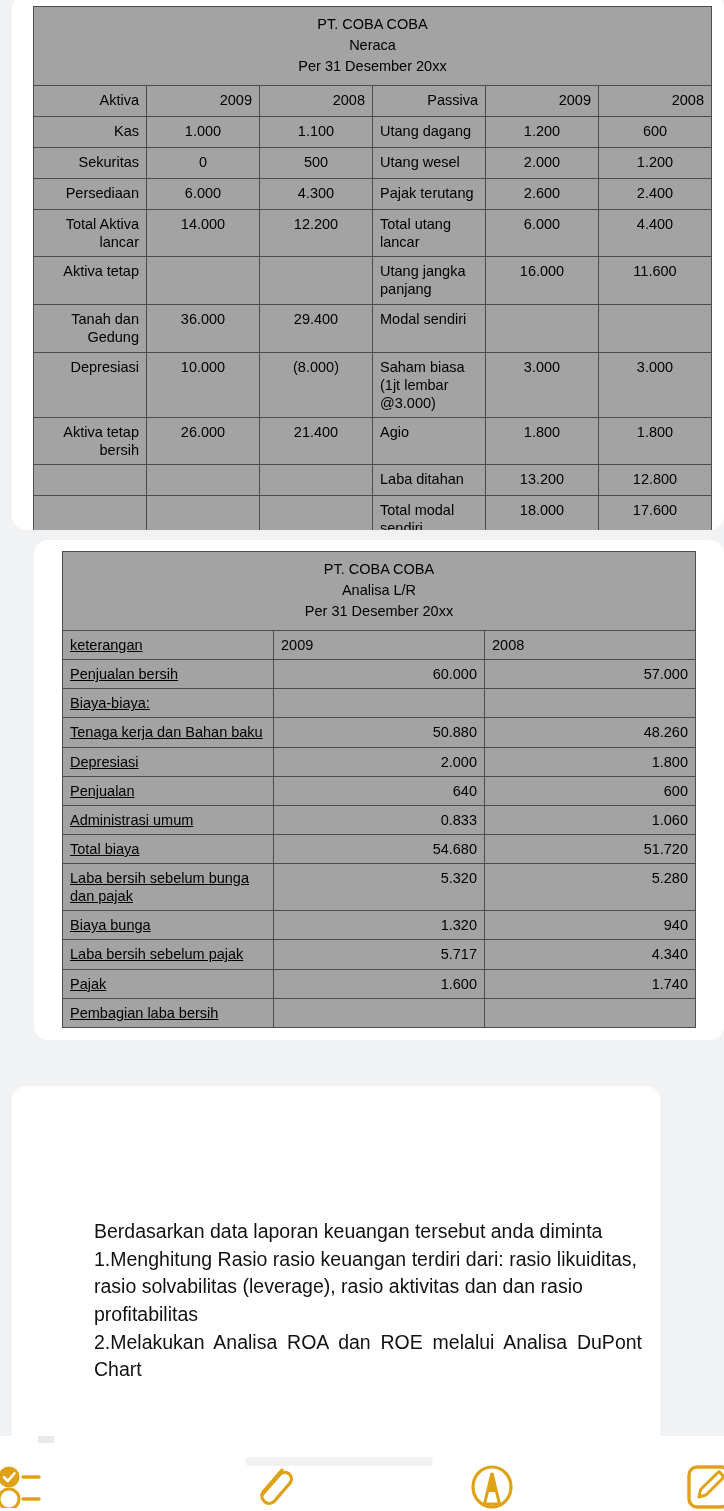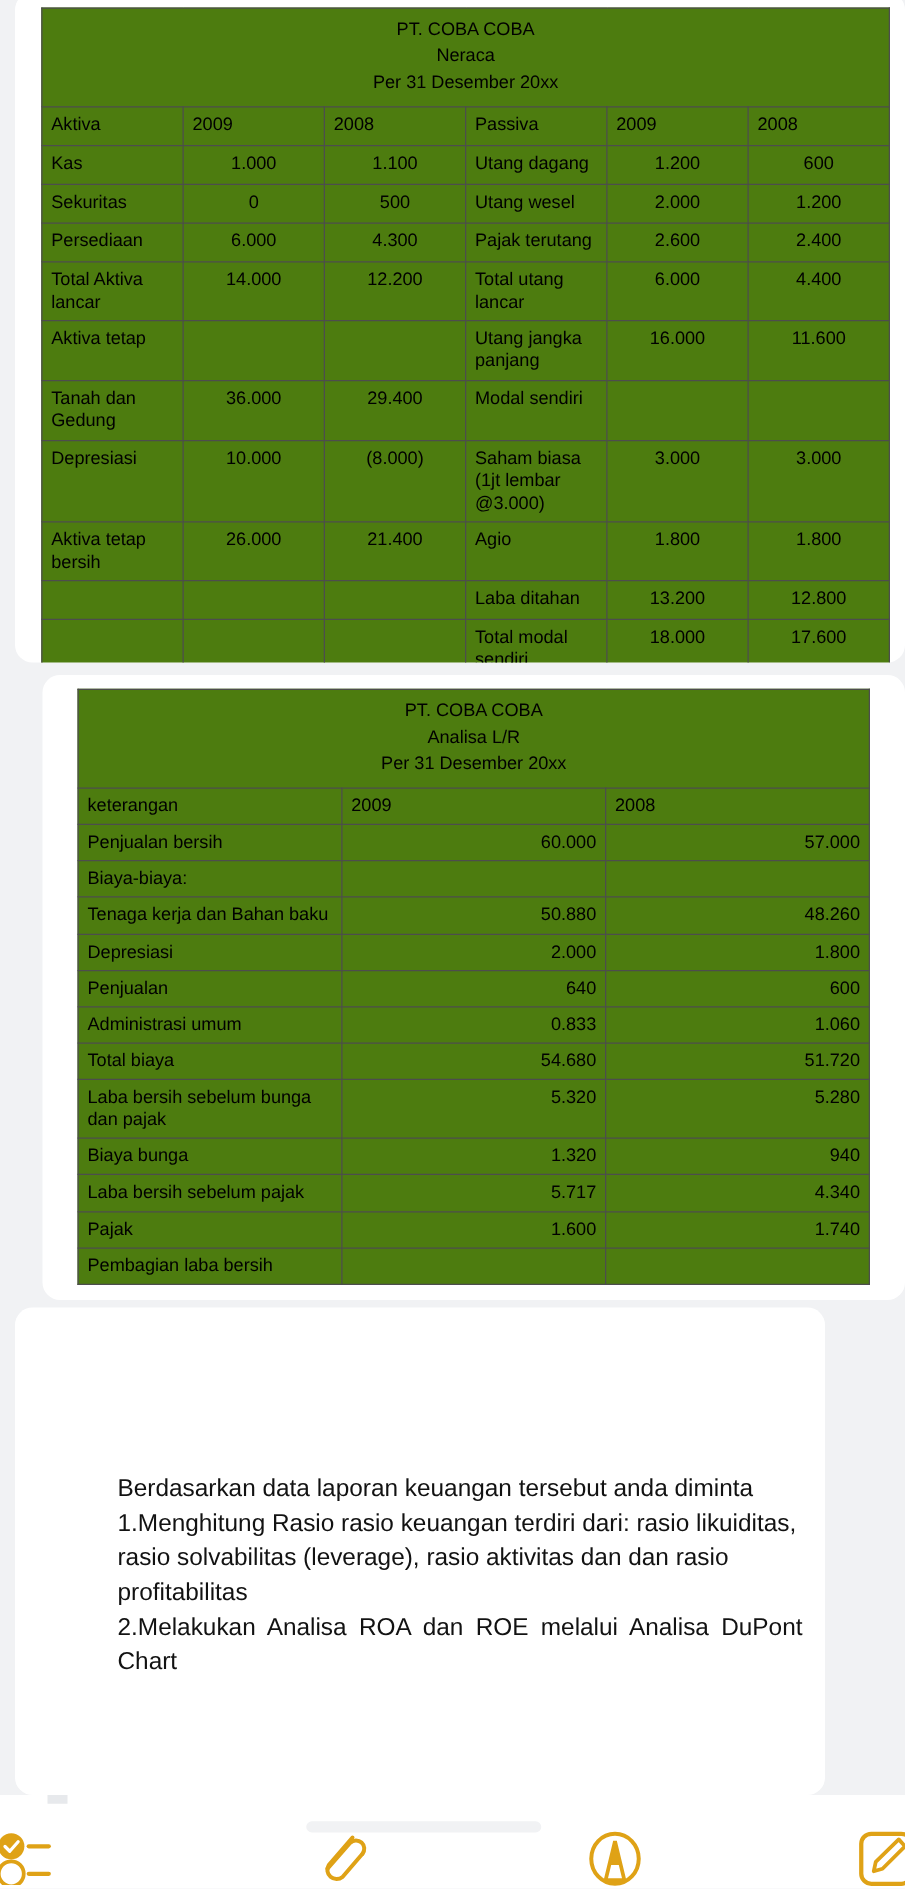--- a/index.html
+++ b/index.html
@@ -22,66 +22,66 @@
   
   .card {
     position: absolute;
     background: #ffffff;
     border-radius: 14px;
     overflow: hidden;
   }
 
   #card-balance  { left: 12px;  top: -6px;   width: 712px; height: 536px; }
   #card-income   { left: 34px;  top: 540px;  width: 690px; height: 500px; }
-  #card-question { left: 12px;  top: 1046px; width: 648px; height: 390px; }
+  #card-question { left: 12px;  top: 1086px; width: 648px; height: 390px; }
 
   
   table {
     border-collapse: collapse;
     table-layout: fixed;
-    background: #4d7c0f;
+    background: #a3a3a3;
   }
   table td, table th {
     border: 1px solid #4d4d4d;
     font-weight: normal;
     font-size: 14.5px;
     color: #000000;
     line-height: 1.25;
     padding: 5px 7px;
     vertical-align: top;
     white-space: normal;
   }
 
   
   #balance-table {
     position: absolute;
     left: 21px;
     top: 12px;
     width: 679px;
   }
-  #balance-table .c-label { width: 164px; text-align: left; }
+  #balance-table .c-label { width: 164px; text-align: right; }
   #balance-table .c-num   { width: 79px;  text-align: center; }
   #balance-table .c-label2{ width: 160px; text-align: left; }
   #balance-table .doc-title {
     text-align: center;
     padding: 7px 6px 8px;
     line-height: 1.45;
   }
-  #balance-table .hdr { text-align: left; }
+  #balance-table .hdr { text-align: right; }
   #balance-table tr { height: 31px; }
   #balance-table tr.tall { height: 48px; }
 
   
   #income-table {
     position: absolute;
     left: 28px;
     top: 11px;
     width: 634px;
   }
-  #income-table .c-ket { width: 428px; text-align: left; }
+  #income-table .c-ket { width: 428px; text-align: left; text-decoration: underline; }
   #income-table .c-num { width: 103px; text-align: right; }
   #income-table .doc-title {
     text-align: center;
     padding: 7px 6px 8px;
     line-height: 1.45;
   }
   #income-table .hdr-left { text-align: left; }
   #income-table tr { height: 28.5px; }
 
   

